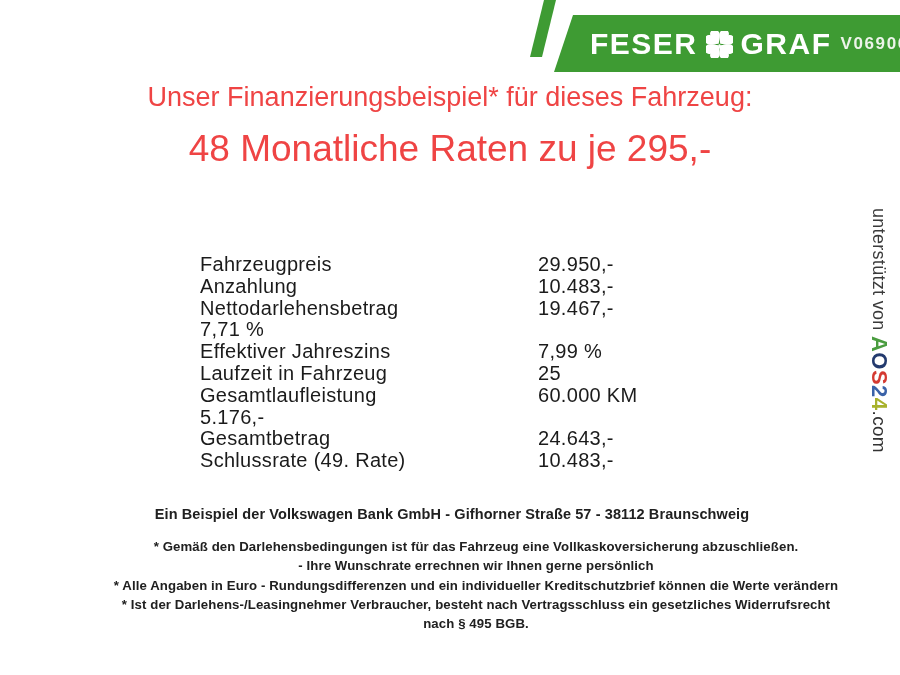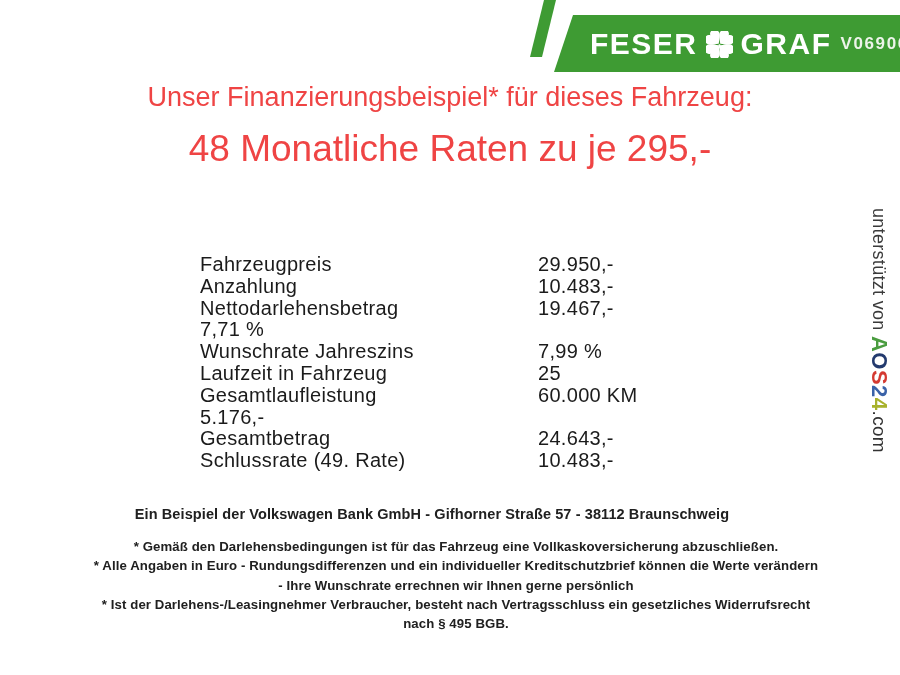--- a/index.html
+++ b/index.html
@@ -49,21 +49,21 @@
   .supported{
     position:absolute;top:208px;right:8px;height:460px;
     writing-mode:vertical-rl;text-orientation:mixed;
     font-size:18px;color:#3a3a3a;letter-spacing:0.3px;white-space:nowrap;
   }
   .aos-logo{font-weight:bold;font-size:22px;letter-spacing:0.5px;}
   .aos-com{font-size:19px;color:#333333;}
   
   .footer{
     position:absolute;top:506px;left:0;width:864px;text-align:center;
-    color:#202020;font-weight:bold;
+    color:#202020;font-weight:bold;padding-left:20px;
   }
   .bank-line{font-size:14.5px;margin:0 0 15px 0;letter-spacing:0.1px;}
   .note-line{font-size:13.2px;line-height:19.3px;letter-spacing:0.1px;margin-left:48px;}
 </style>
 </head>
 <body>
 
 <div class="banner-stripe"></div>
 <div class="banner">
   <div class="brand">
@@ -105,21 +105,21 @@
     <span class="fvalue">10.483,-</span>
   </div>
   <div class="frow">
     <span class="flabel">Nettodarlehensbetrag</span>
     <span class="fvalue">19.467,-</span>
   </div>
   <div class="frow">
     <span class="fvalue">7,71 %</span>
   </div>
   <div class="frow">
-    <span class="flabel">Wunschrate Jahreszins</span>
+    <span class="flabel">Effektiver Jahreszins</span>
     <span class="fvalue">7,99 %</span>
   </div>
   <div class="frow">
     <span class="flabel">Laufzeit in Fahrzeug</span>
     <span class="fvalue">25</span>
   </div>
   <div class="frow">
     <span class="flabel">Gesamtlaufleistung</span>
     <span class="fvalue">60.000 KM</span>
   </div>
@@ -138,17 +138,17 @@
 
 <div class="supported">
   <span>unterstützt von</span>
   <span class="aos-logo">
     <span style="color:#4a9c3f">A</span><span style="color:#233a6e">O</span><span style="color:#d43a32">S</span><span style="color:#3a62a8">2</span><span style="color:#a8b22c">4</span></span><span class="aos-com">.com</span>
 </div>
 
 <div class="footer">
   <p class="bank-line">Ein Beispiel der Volkswagen Bank GmbH - Gifhorner Straße 57 - 38112 Braunschweig</p>
   <div class="note-line">* Gemäß den Darlehensbedingungen ist für das Fahrzeug eine Vollkaskoversicherung abzuschließen.</div>
+  <div class="note-line">- Ihre Wunschrate errechnen wir Ihnen gerne persönlich</div>
   <div class="note-line">* Alle Angaben in Euro - Rundungsdifferenzen und ein individueller Kreditschutzbrief können die Werte verändern</div>
-  <div class="note-line">- Ihre Wunschrate errechnen wir Ihnen gerne persönlich</div>
   <div class="note-line">* Ist der Darlehens-/Leasingnehmer Verbraucher, besteht nach Vertragsschluss ein gesetzliches Widerrufsrecht</div>
   <div class="note-line">nach § 495 BGB.</div>
 </div>
 
 </body></html>

